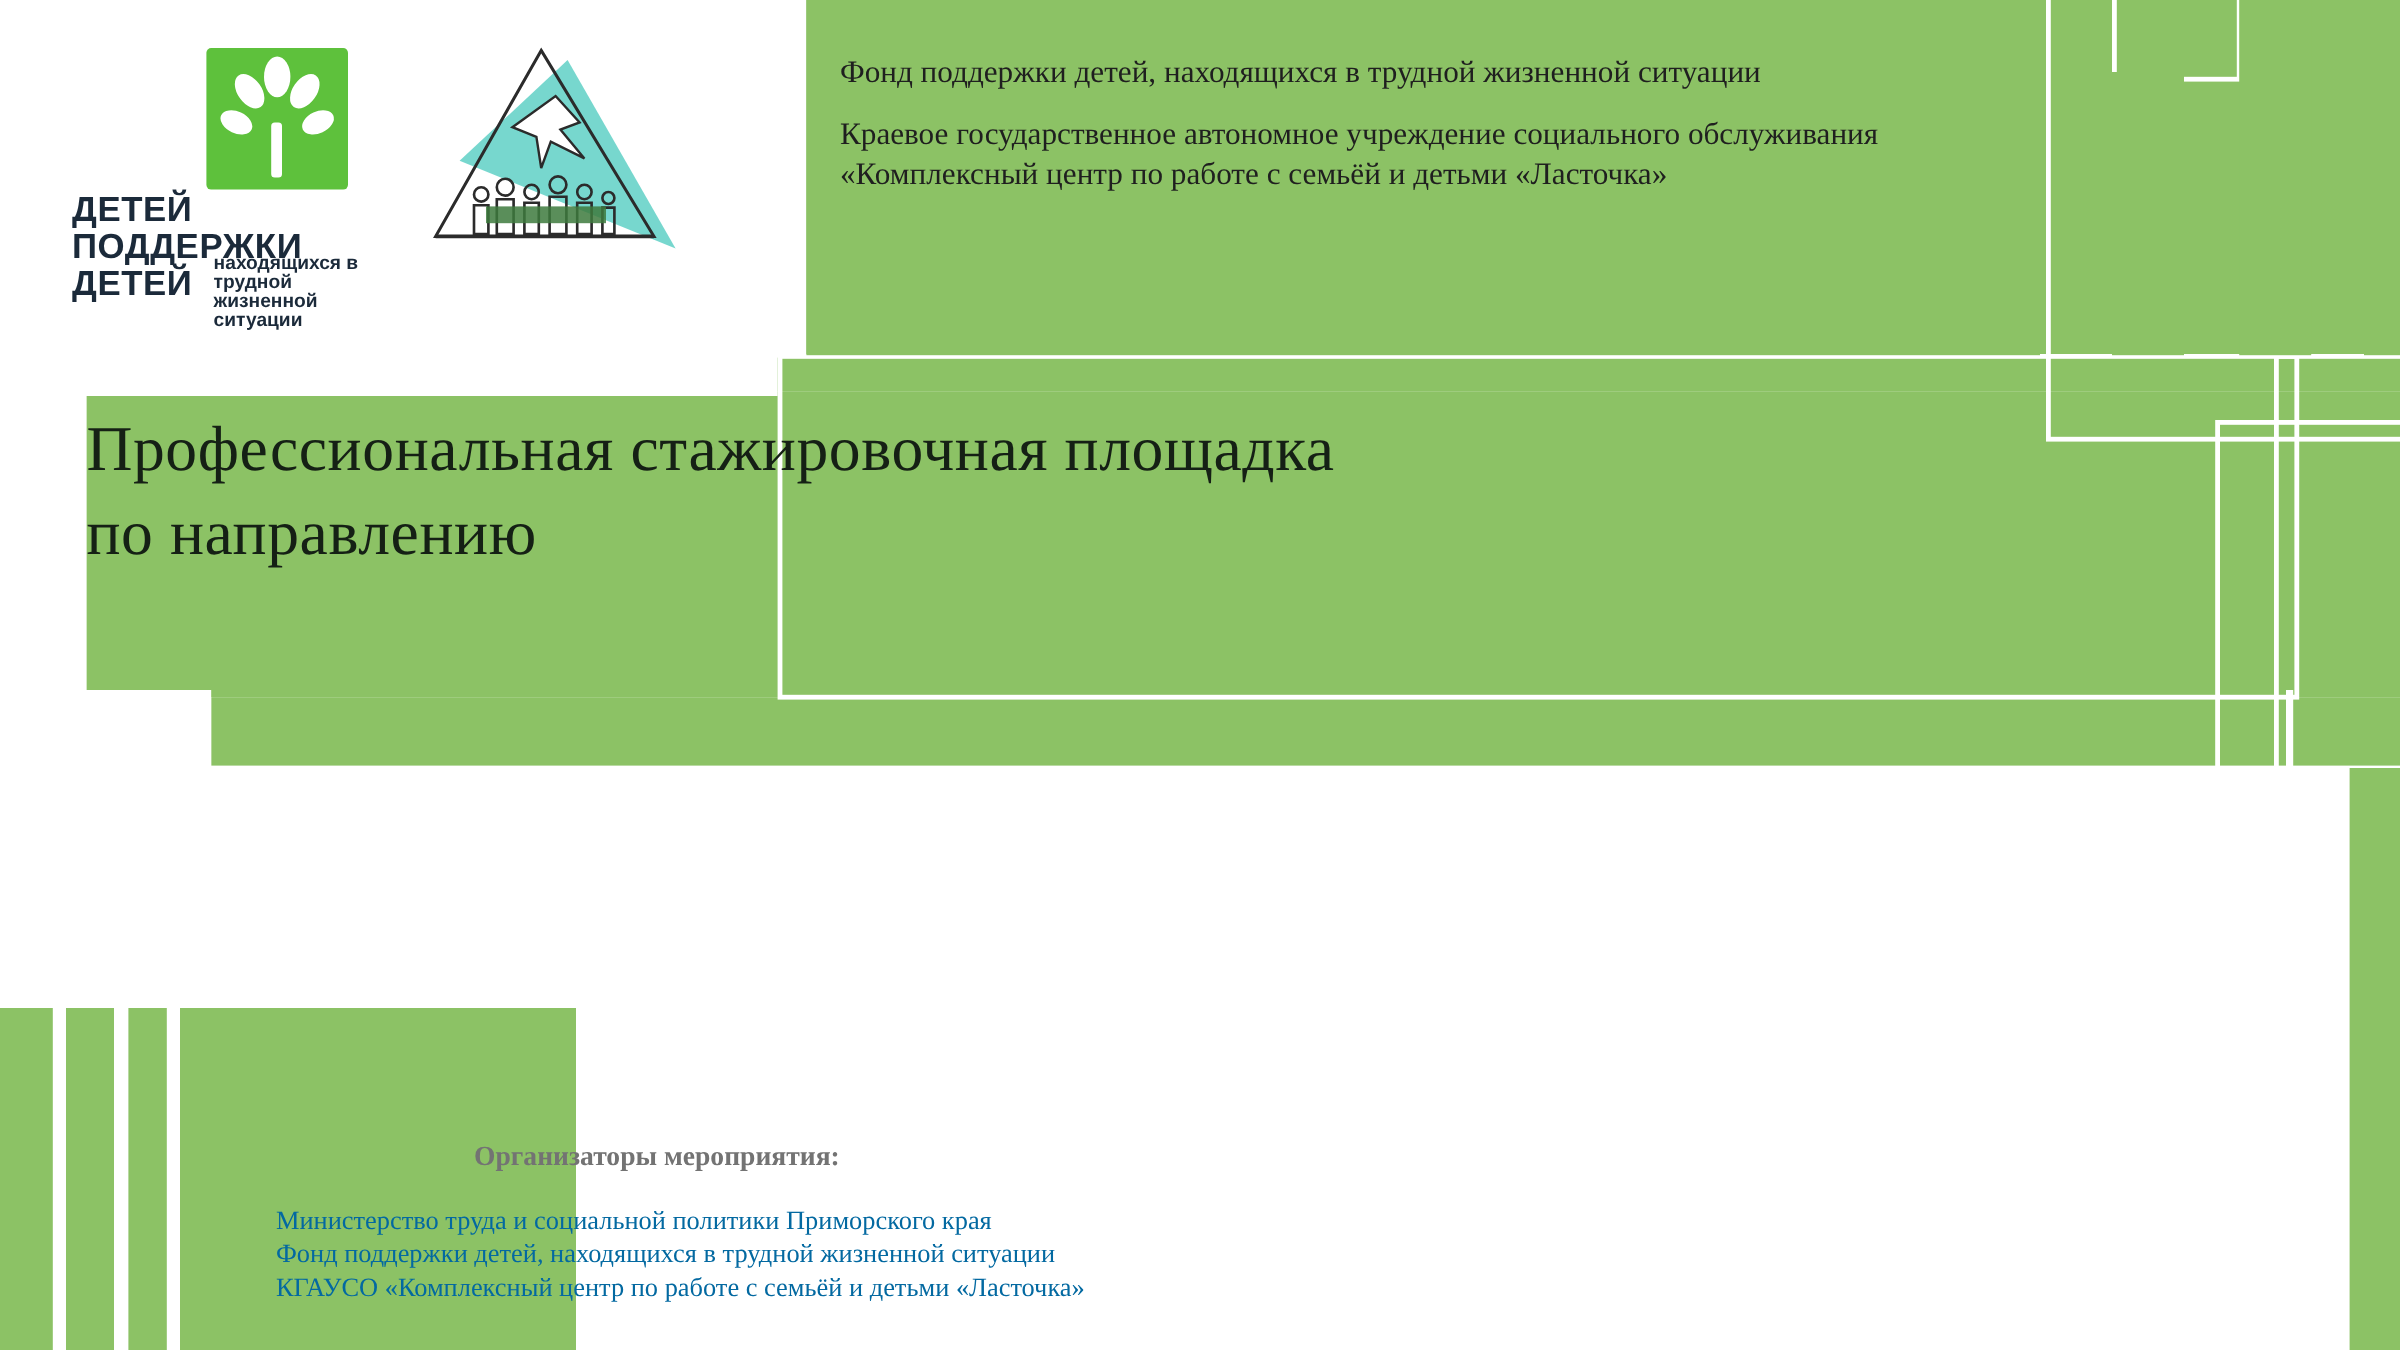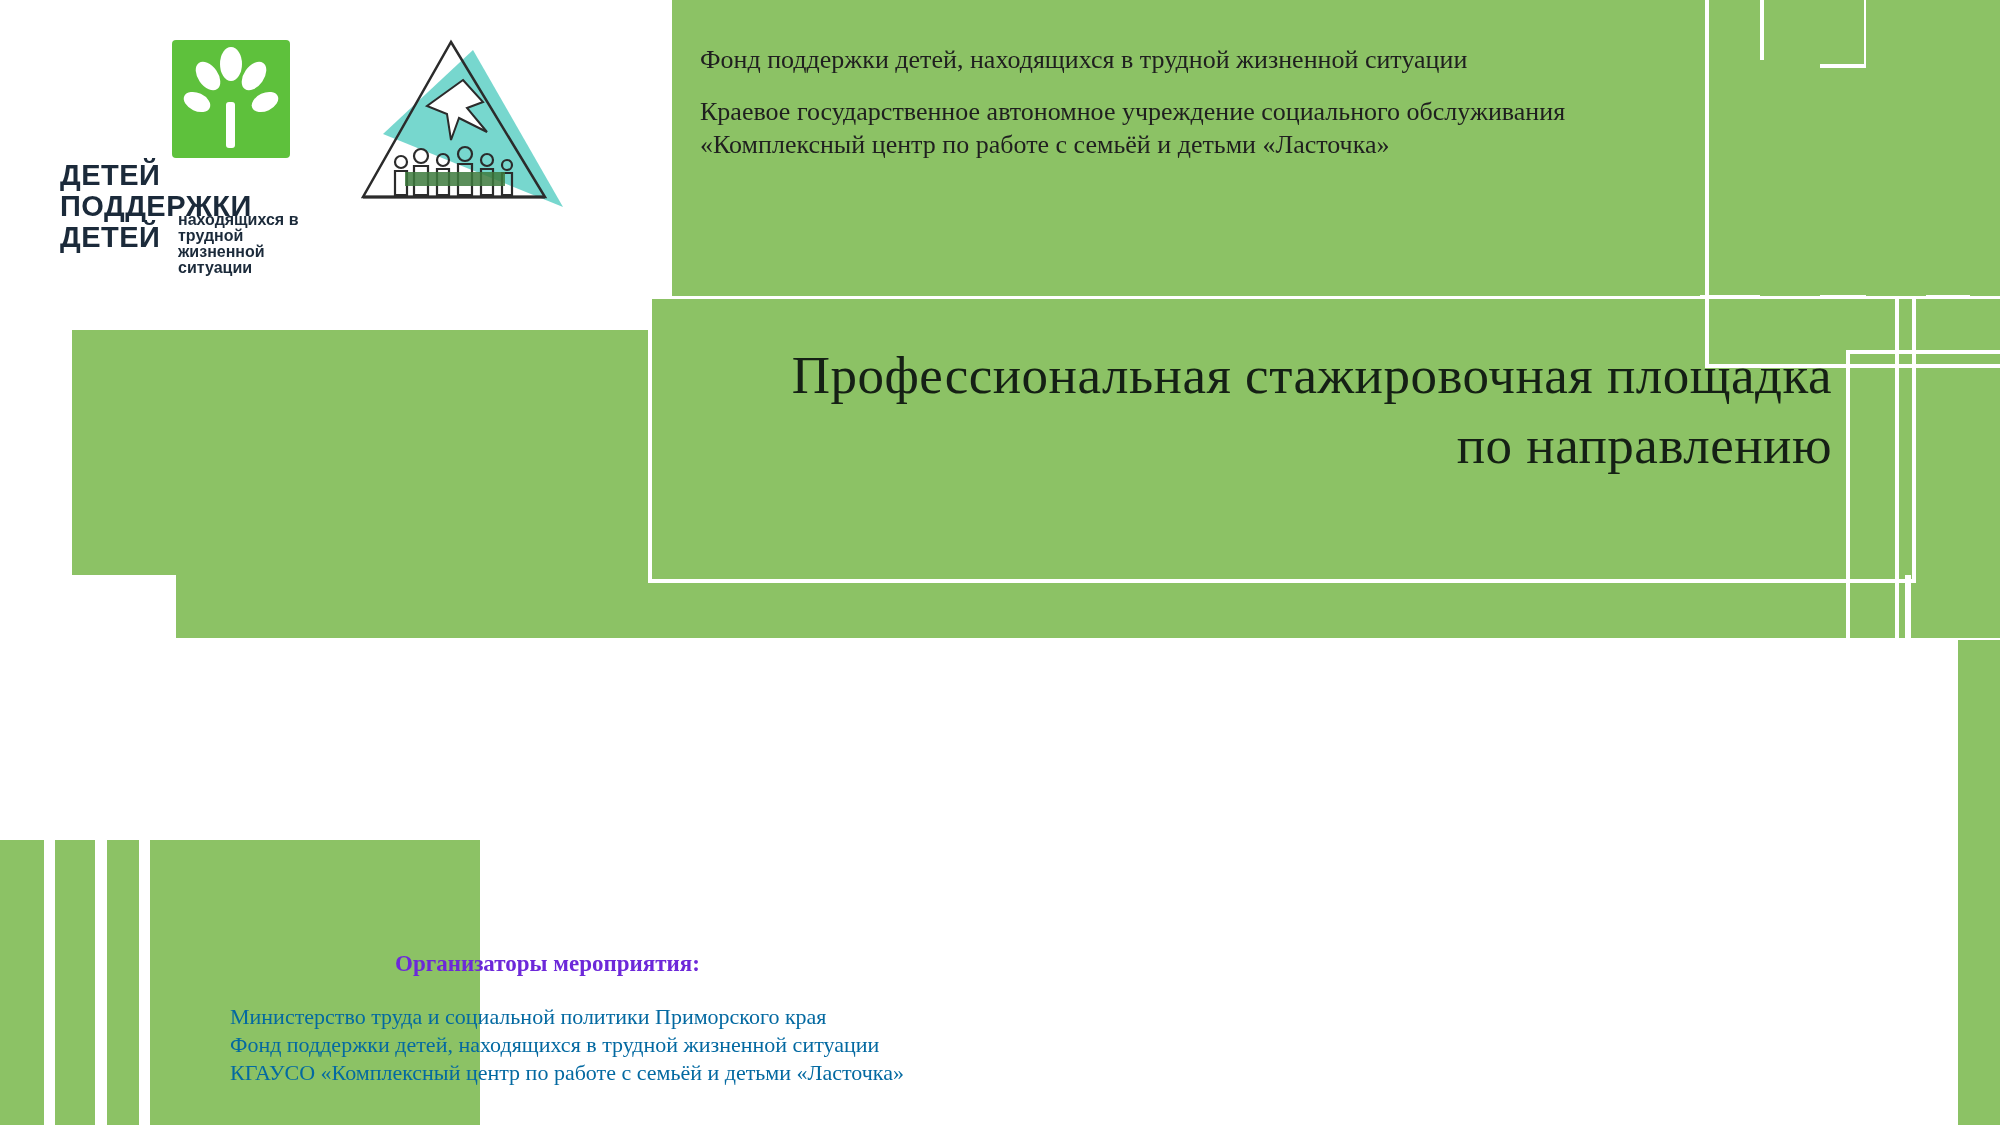--- a/index.html
+++ b/index.html
@@ -128,21 +128,21 @@
   }
   .header-text .line.tight {
     margin-bottom: 2px;
   }
 
   
   .title-wrap {
     position: absolute;
     left: 72px; top: 340px;
     width: 1760px;
-    text-align: right;
+    text-align: left;
     color: #152015;
   }
   .title-wrap .t1 {
     font-size: 53px;
     line-height: 70px;
     letter-spacing: 0.5px;
   }
 
   
   .subtitle {
@@ -155,21 +155,21 @@
     line-height: 58px;
     color: #101810;
   }
 
   
   .org-head {
     position: absolute;
     left: 395px; top: 951px;
     font-weight: bold;
     font-size: 23px;
-    color: #6d28d9;
+    color: #737373;
   }
   .org-list {
     position: absolute;
     left: 230px; top: 1003px;
     font-size: 22px;
     line-height: 28px;
     color: #0369a1;
   }
 </style>
 </head>

